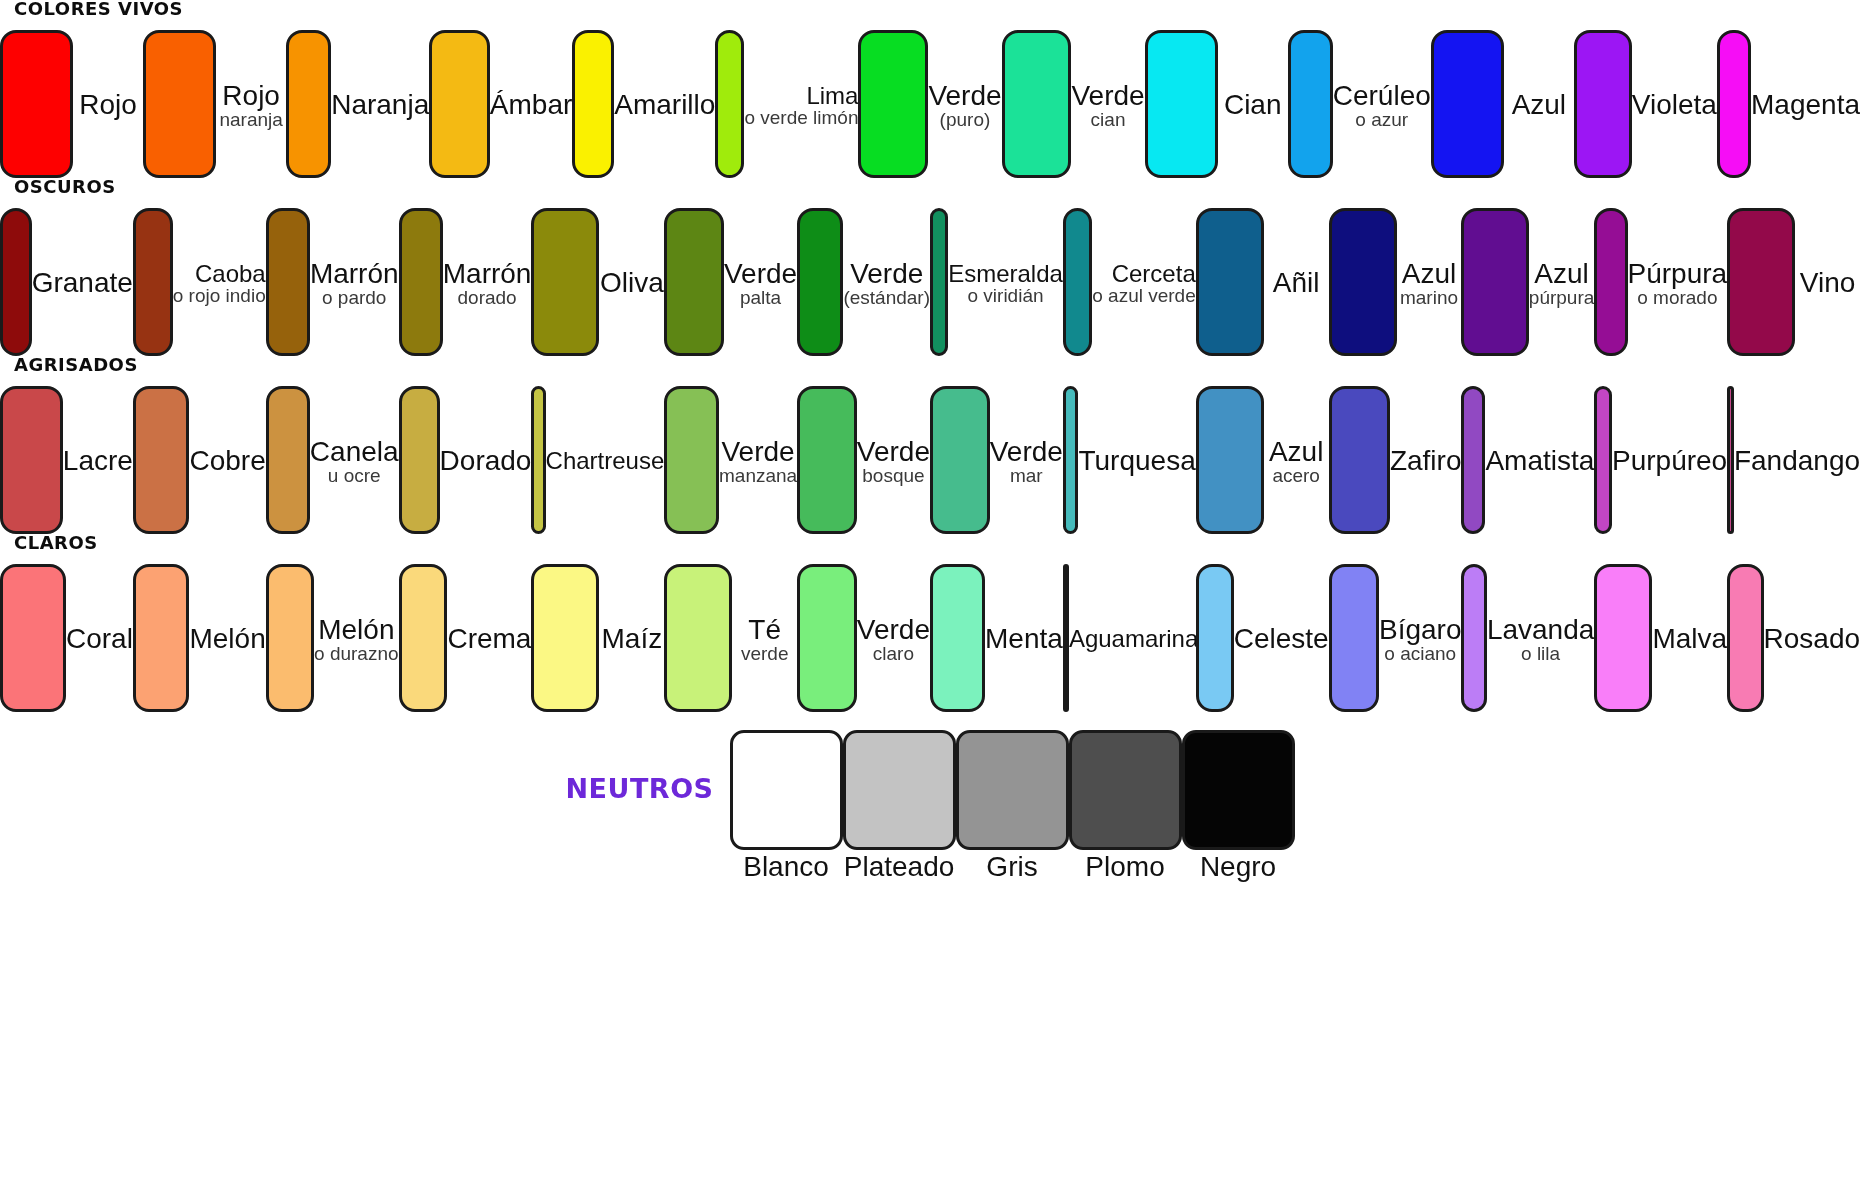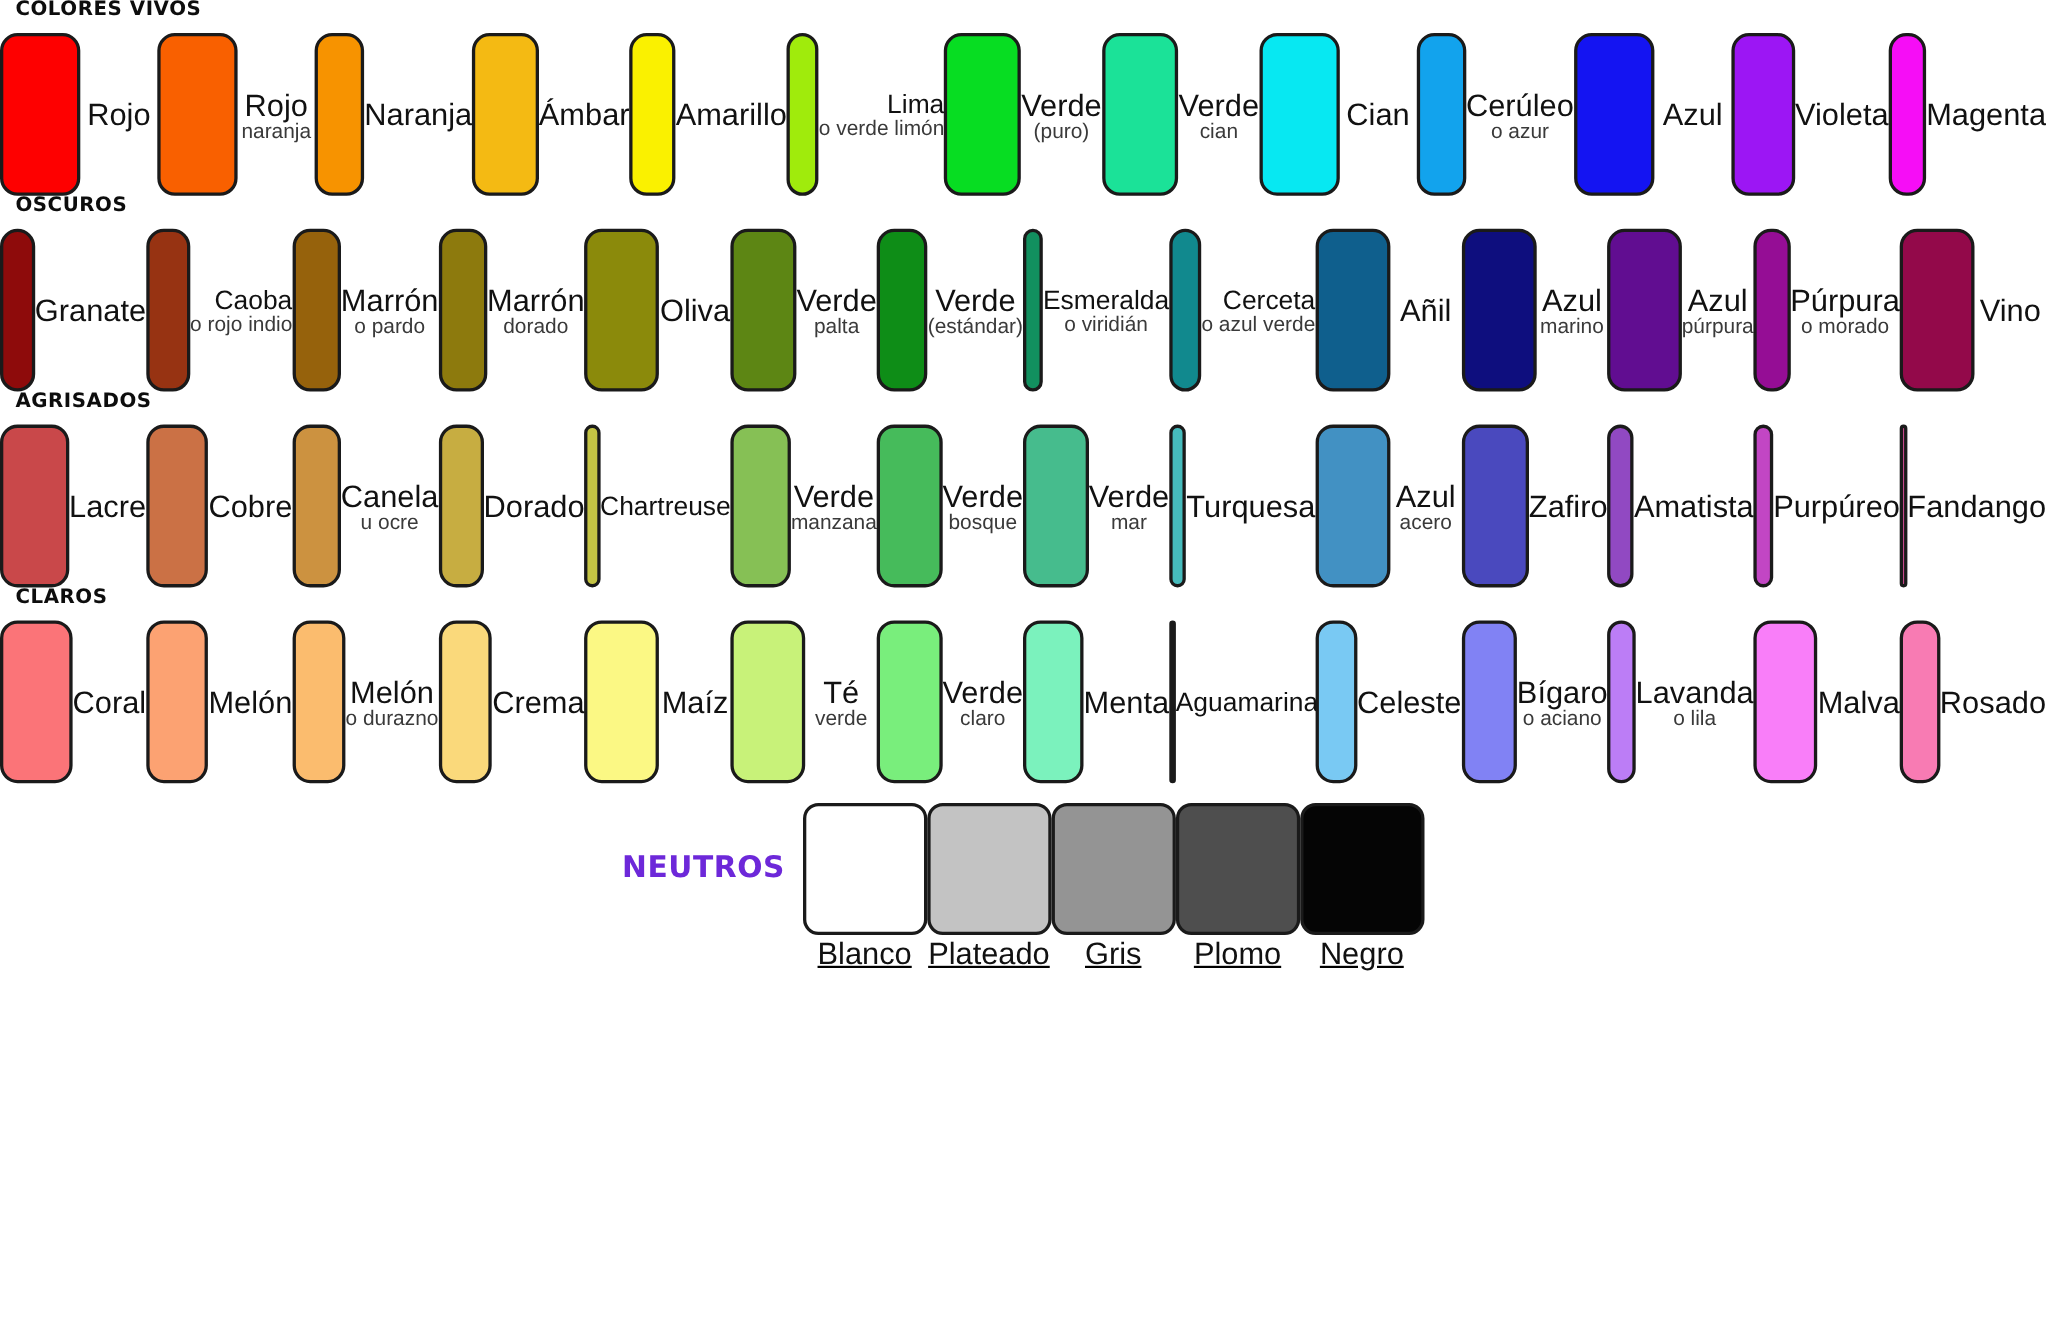--- a/index.html
+++ b/index.html
@@ -88,21 +88,21 @@
     font-weight: bold;
     font-size: 27px;
     color: #6d28d9;
     letter-spacing: 0.5px;
     font-family: "DejaVu Sans", sans-serif;
     align-self: center;
     margin-top: -34px;
     padding-right: 16px;
     white-space: nowrap;
   }
-  .neutros-row { display: flex; text-decoration: underline; }
+  .neutros-row { display: flex; }
   .neutros-cell {
     display: flex;
     flex-direction: column;
     align-items: center;
     width: 113px;
   }
   .neutros-swatch {
     width: 100%;
     height: 120px;
     border: 3px solid #1a1a1a;

